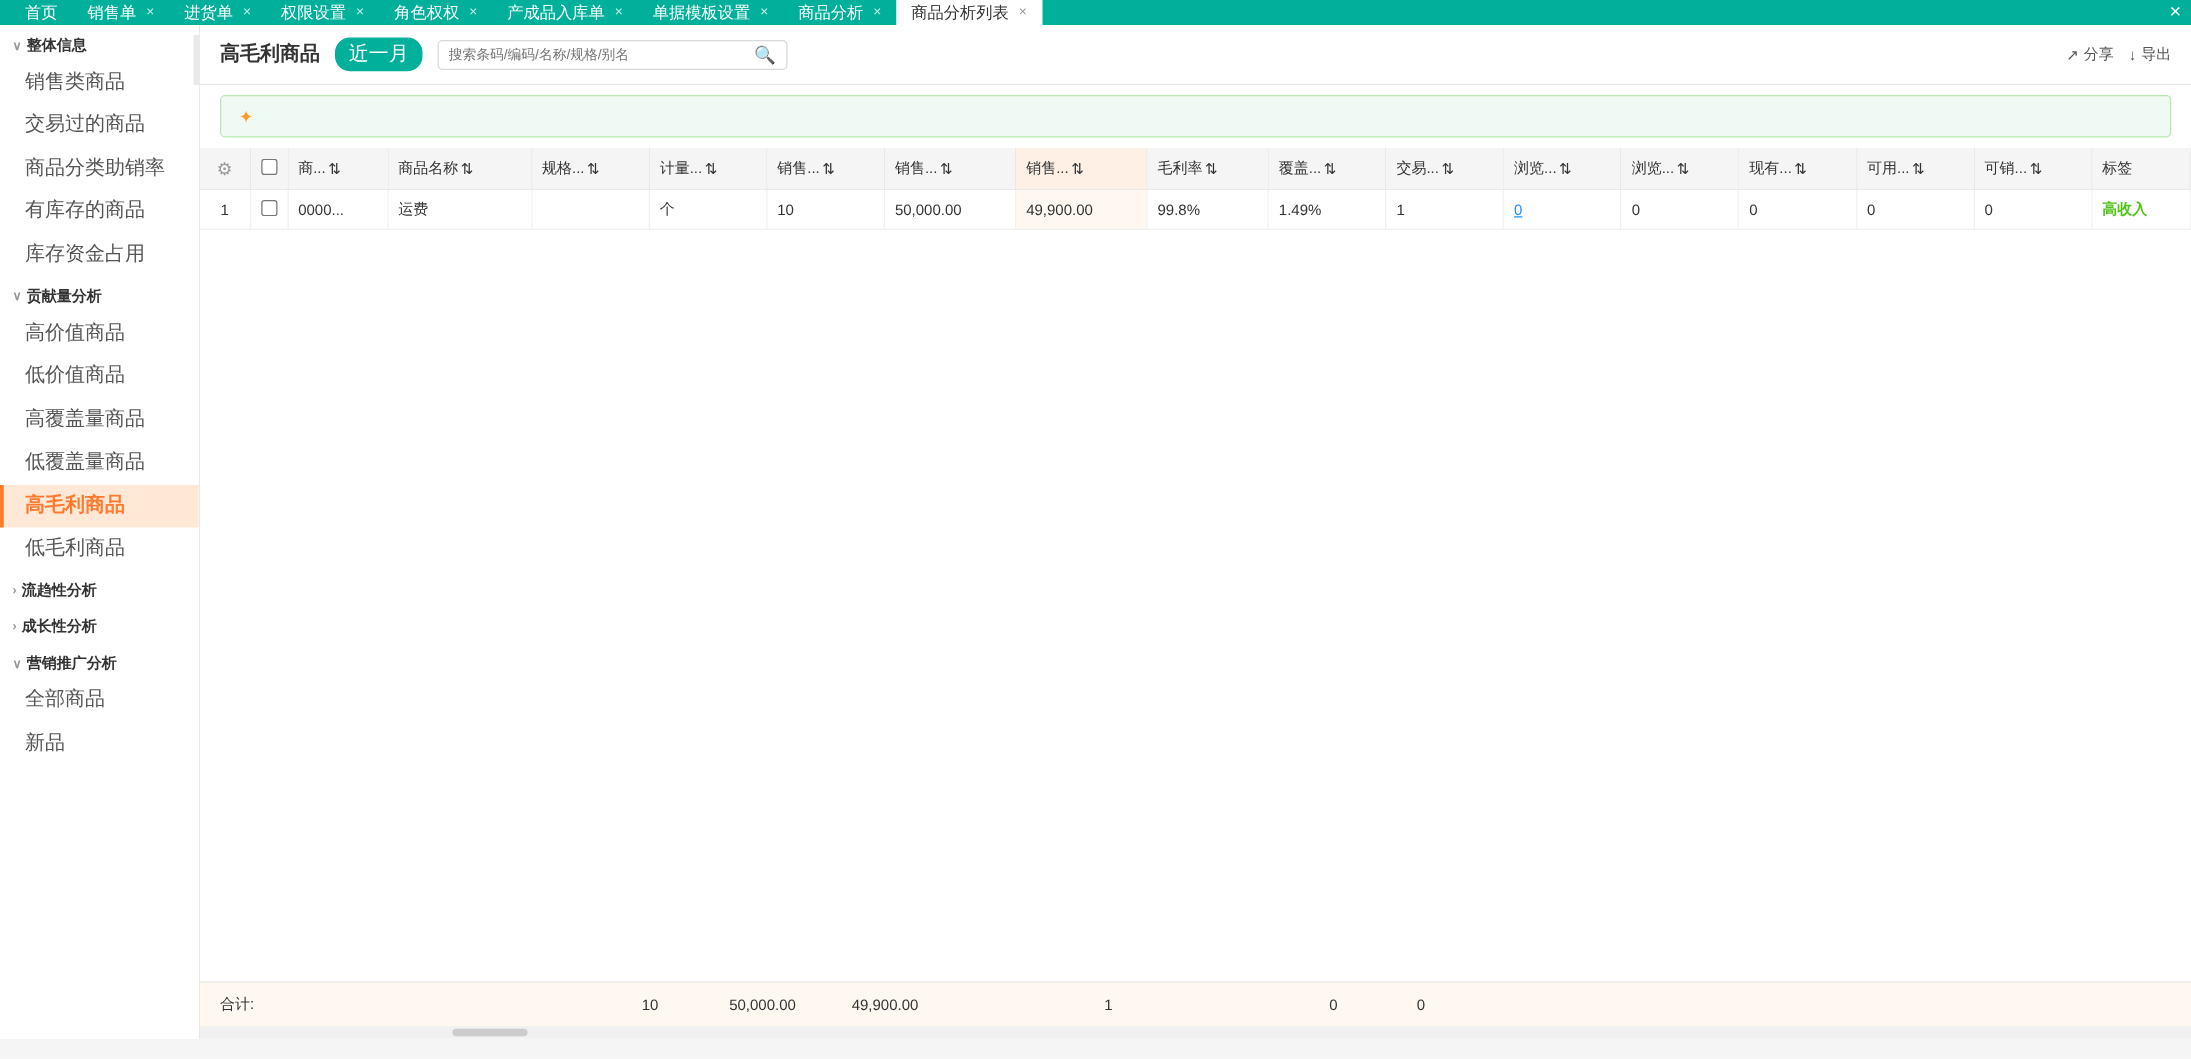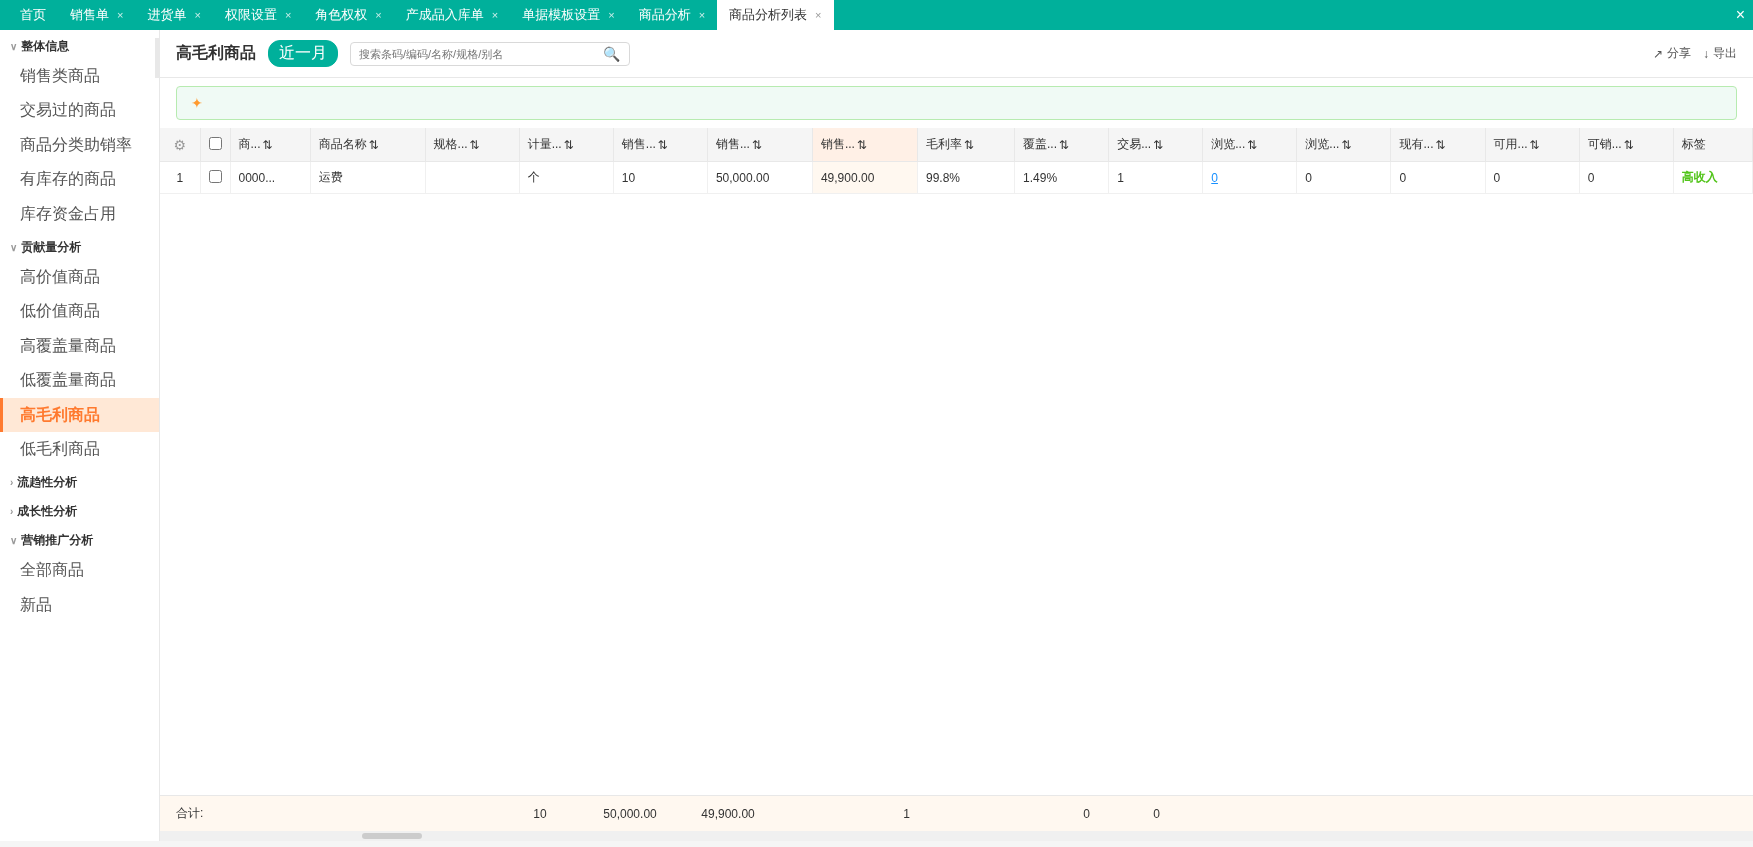--- a/index.html
+++ b/index.html
@@ -3,21 +3,21 @@
   <meta charset="utf-8">
   <style>
     * { margin: 0; padding: 0; box-sizing: border-box; }
     body { font-family: 'Microsoft YaHei', Arial, sans-serif; font-size: 12px; background: #f5f5f5; overflow: hidden; width: 1753px; height: 847px; }
 
     
     .top-nav {
       display: flex;
       align-items: center;
       background: #00b09b;
-      height: 30px;
+      height: 20px;
       padding: 0 8px;
       gap: 0;
     }
     .top-nav .nav-item {
       display: flex;
       align-items: center;
       padding: 0 12px;
       height: 36px;
       color: #fff;
       font-size: 13px;
@@ -209,21 +209,21 @@
       align-items: center;
       padding: 8px 16px;
       background: #fff8f0;
       border-top: 1px solid #e8e8e8;
       flex-shrink: 0;
       font-size: 12px;
       color: #333;
       gap: 0;
       min-height: 36px;
     }
-    .footer-bar .total-label { margin-right: 20px; }
+    .footer-bar .total-label { }
 
     
     .scroll-bar-row {
       height: 10px;
       background: #f0f0f0;
       display: flex;
       align-items: center;
       padding: 0 2px;
     }
     .scroll-thumb {

